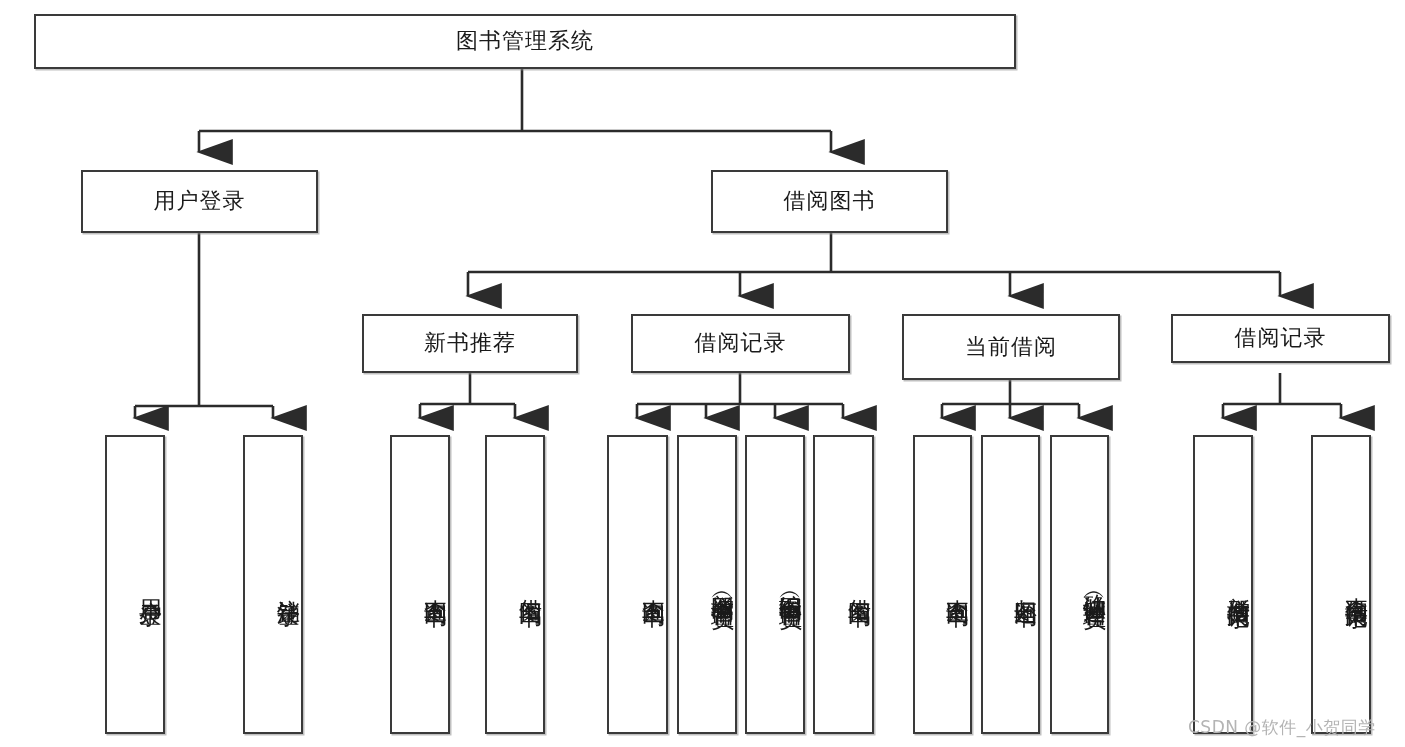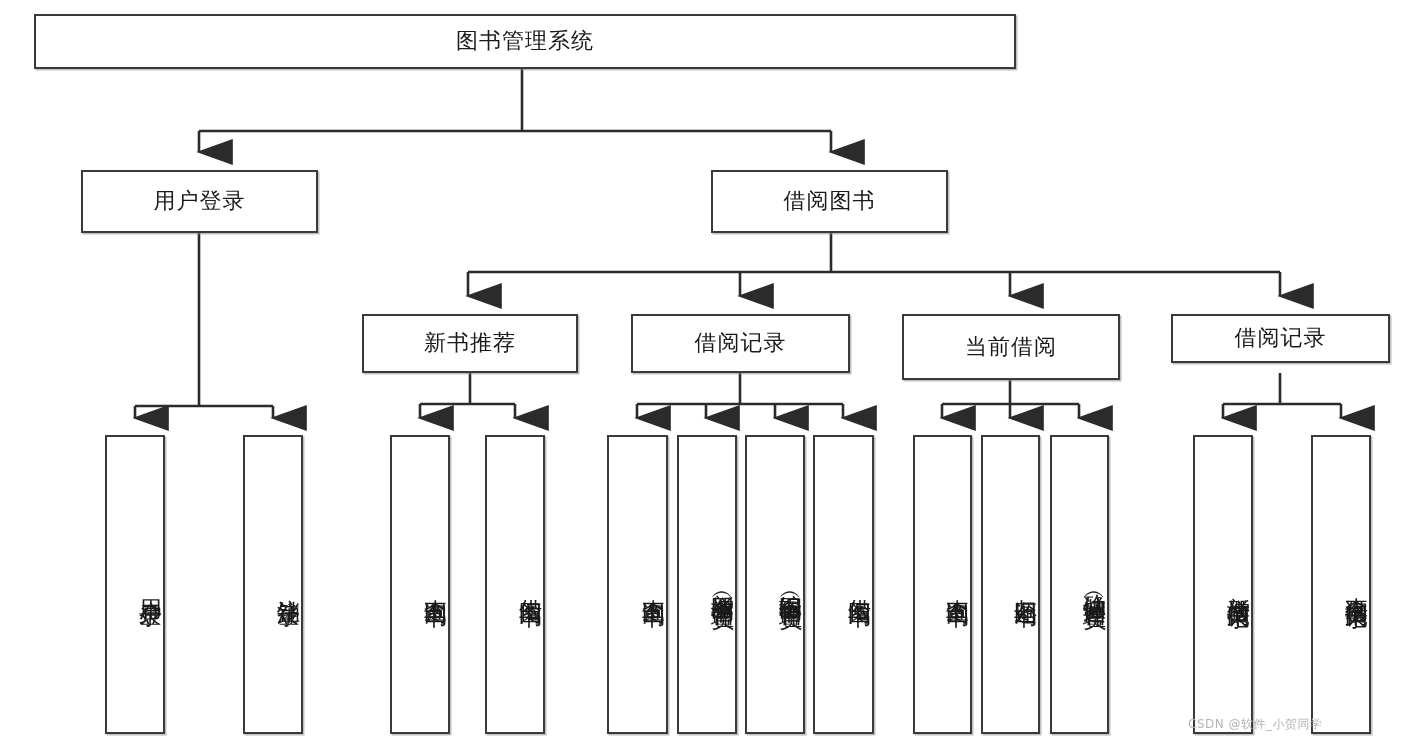--- a/index.html
+++ b/index.html
@@ -53,21 +53,21 @@
     left: 0;
     top: 0;
     width: 1405px;
     height: 747px;
     pointer-events: none;
   }
   .watermark {
     position: absolute;
     left: 1188px;
     top: 716px;
-    font-size: 12px;
+    font-size: 17px;
     color: #b4b4b4;
     white-space: nowrap;
     letter-spacing: 0.5px;
   }
 </style>
 </head>
 <body>
 
 <div id="canvas">
 

